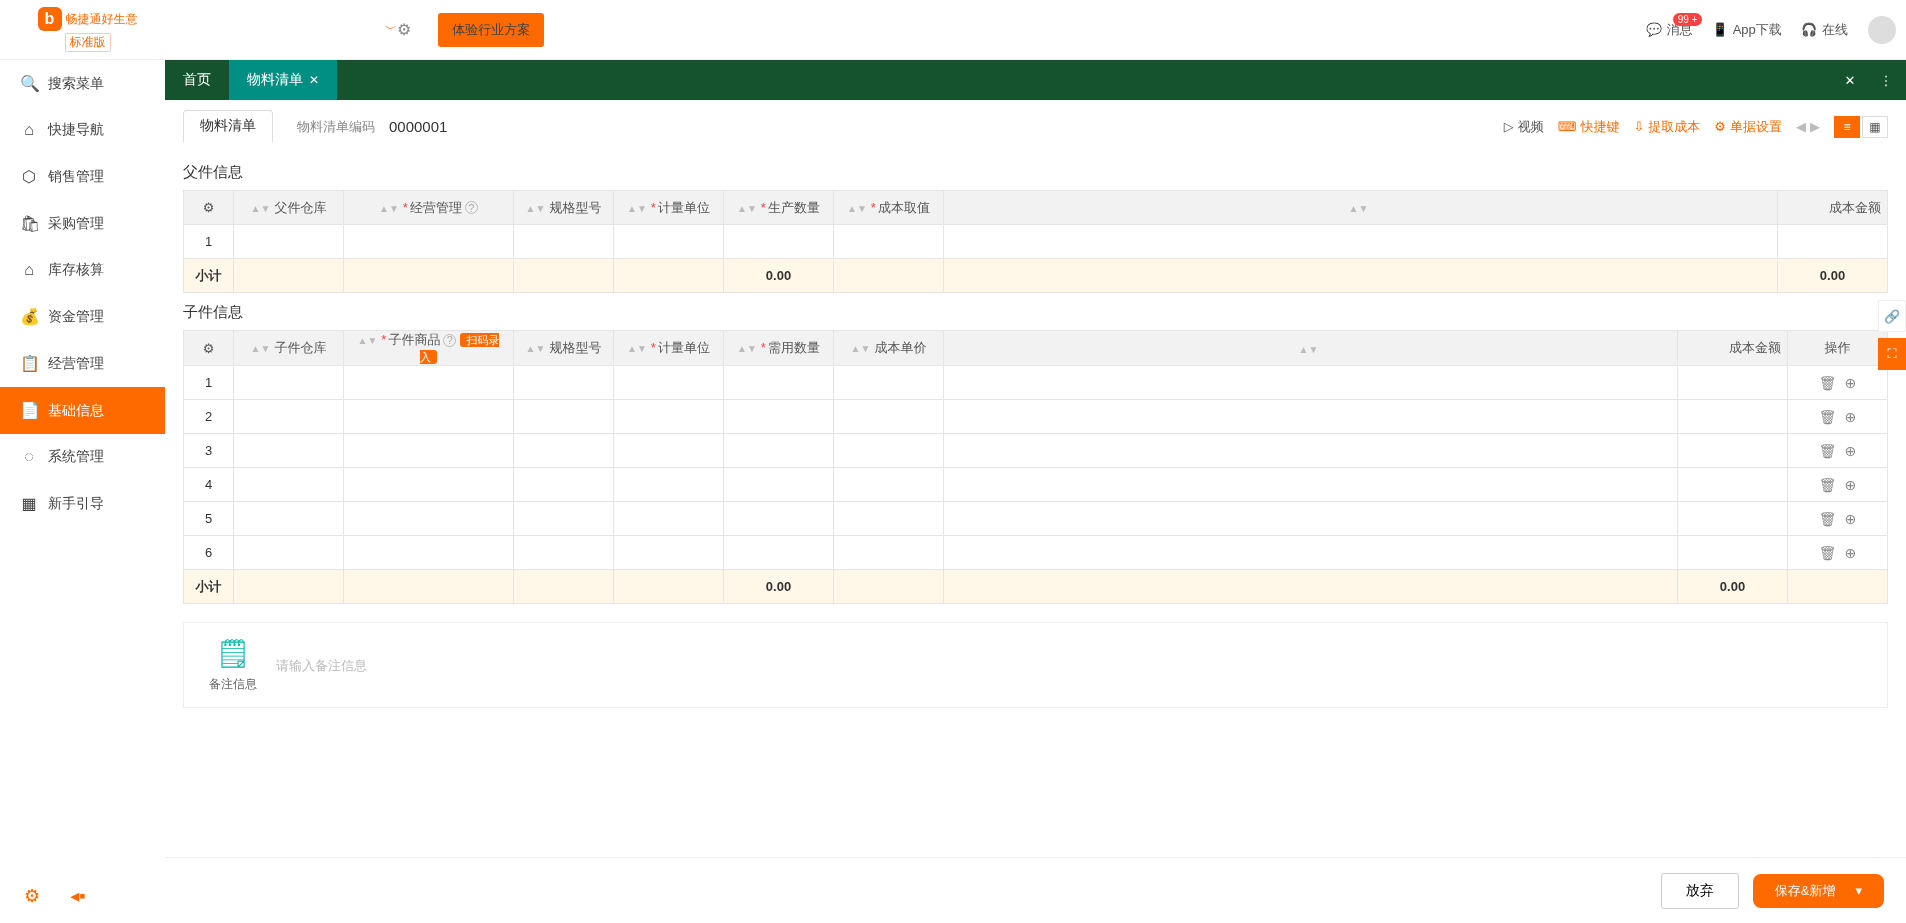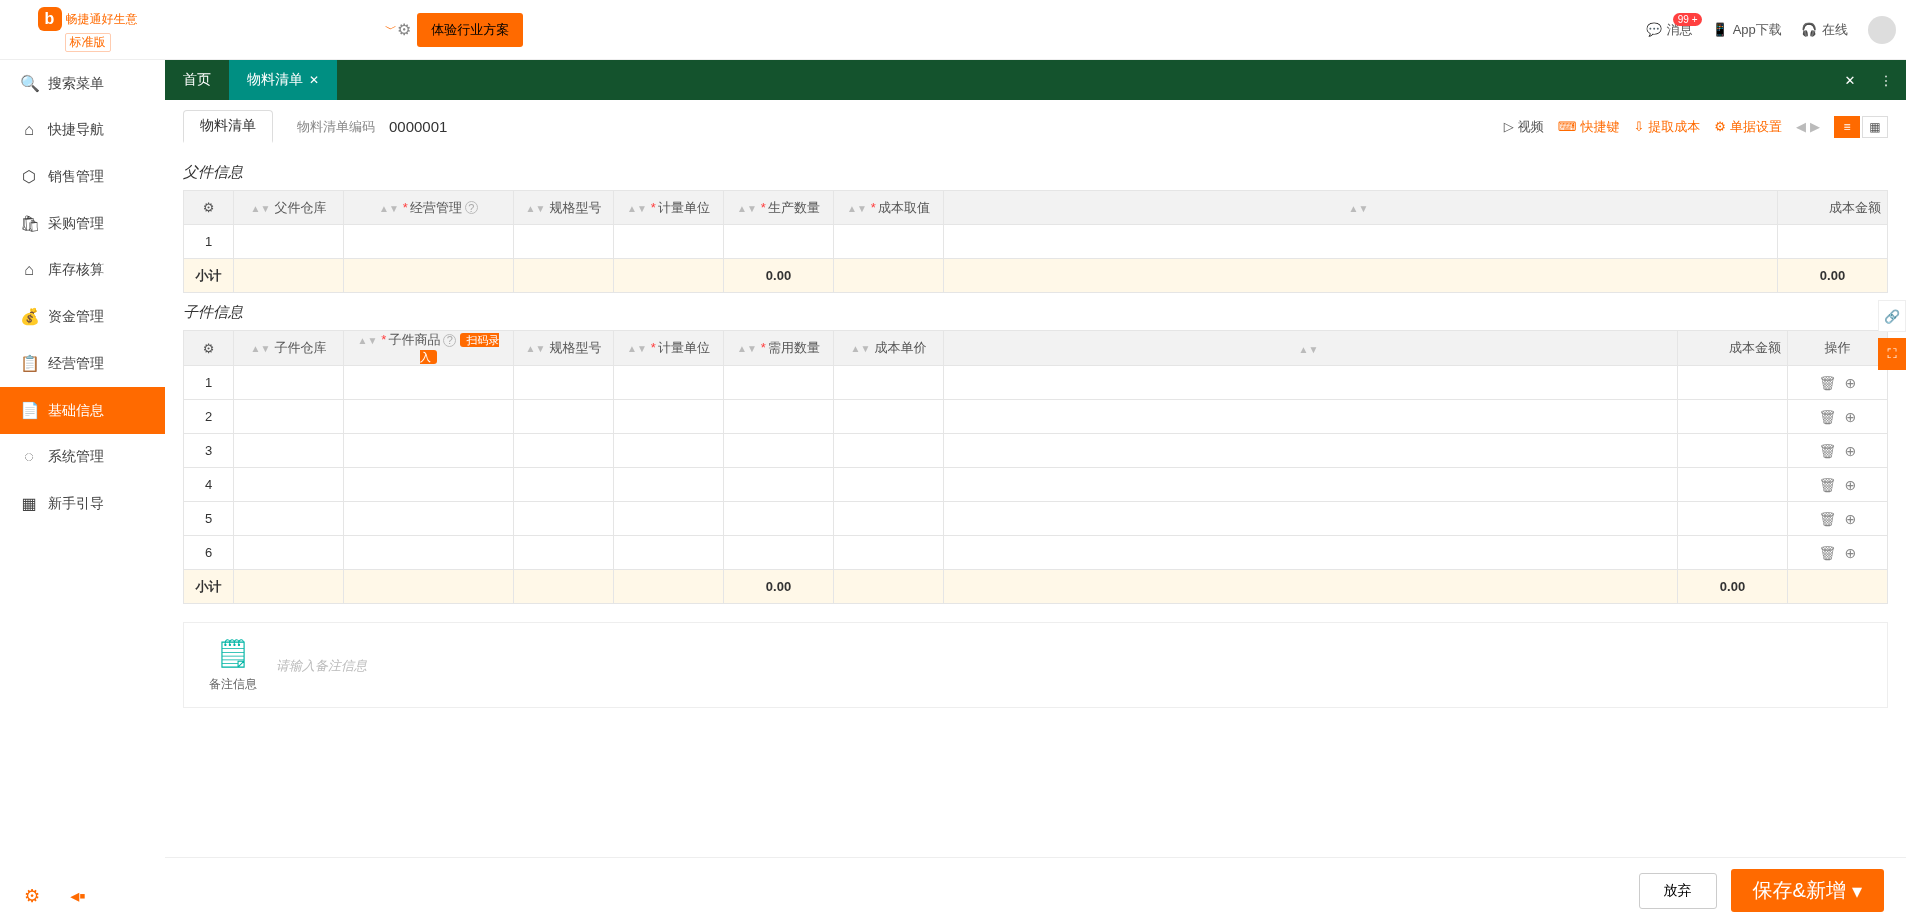--- a/index.html
+++ b/index.html
@@ -8,21 +8,21 @@
 
 .topbar { height: 60px; background: #fff; display: flex; align-items: center; padding: 0 10px; border-bottom: 1px solid #eee; }
 .logo-area { width: 155px; display: flex; flex-direction: column; align-items: center; }
 .logo-row { display: flex; align-items: center; gap: 4px; }
 .logo-mark { width: 24px; height: 24px; background: #ff6a00; border-radius: 6px; display: flex; align-items: center; justify-content: center; color: #fff; font-weight: bold; font-size: 16px; }
 .logo-text { color: #ff6a00; font-size: 12px; font-weight: 500; }
 .logo-sub { color: #ff6a00; font-size: 12px; border: 1px solid #ffccb0; padding: 0 4px; border-radius: 2px; margin-top: 2px; }
 .org-sel { margin-left: 30px; display: flex; align-items: center; gap: 10px; color: #888; }
 .chev-dn { color: #ff6a00; font-size: 12px; }
 .gear-top { color: #888; font-size: 16px; cursor: pointer; }
-.exp-btn { margin-left: 6px; background: #ff6a00; color: #000000; border: none; padding: 8px 14px; border-radius: 3px; cursor: pointer; font-size: 13px; }
+.exp-btn { margin-left: 27px; background: #ff6a00; color: #404040; border: none; padding: 8px 14px; border-radius: 3px; cursor: pointer; font-size: 13px; }
 .top-right { margin-left: auto; display: flex; align-items: center; gap: 20px; color: #555; }
 .tr-item { display: flex; align-items: center; gap: 4px; cursor: pointer; position: relative; }
 .badge-99 { position: absolute; top: -8px; right: -10px; background: #ff4040; color: #fff; font-size: 10px; padding: 1px 5px; border-radius: 8px; }
 .avatar { width: 28px; height: 28px; border-radius: 50%; background: #ddd; }
 
 
 .layout { display: flex; height: calc(100vh - 60px); }
 .sidebar { width: 165px; background: #fff; display: flex; flex-direction: column; }
 .side-item { display: flex; align-items: center; gap: 10px; padding: 14px 20px; color: #444; cursor: pointer; font-size: 14px; }
 .side-item.active { background: #ff6a00; color: #fff; }
@@ -46,21 +46,21 @@
 .ph-right { margin-left: auto; display: flex; align-items: center; gap: 14px; color: #555; font-size: 13px; }
 .ph-link { display: flex; align-items: center; gap: 4px; cursor: pointer; }
 .ph-link.orange { color: #ff6a00; }
 .ph-nav { display: flex; gap: 4px; color: #bbb; }
 .view-tog { display: flex; gap: 2px; }
 .vt-btn { width: 26px; height: 22px; border: 1px solid #ddd; display: flex; align-items: center; justify-content: center; cursor: pointer; font-size: 12px; }
 .vt-btn.active { background: #ff6a00; color: #fff; border-color: #ff6a00; }
 
 
 .content { flex: 1; overflow: auto; padding: 0 18px 14px; background: #fff; }
-.sect-title { font-size: 15px; padding: 10px 0 8px; font-style: italic; }
+.sect-title { font-size: 15px; padding: 10px 0 8px; }
 
 
 table.grid { width: 100%; border-collapse: collapse; table-layout: fixed; }
 .grid th, .grid td { border: 1px solid #e5e5e5; height: 34px; font-size: 13px; text-align: center; padding: 0 6px; }
 .grid th { background: #f2f2f2; font-weight: normal; color: #555; position: relative; }
 .req { color: #ff4040; margin-right: 2px; }
 .sort-ic { color: #bbb; font-size: 10px; margin-right: 4px; display: inline-flex; flex-direction: column; line-height: 6px; }
 .gear-cell { color: #888; }
 .scan-badge { background: #ff6a00; color: #fff; padding: 1px 6px; border-radius: 3px; font-size: 11px; margin-left: 4px; }
 .info-ic { color: #aaa; font-size: 11px; border: 1px solid #bbb; border-radius: 50%; width: 13px; height: 13px; display: inline-flex; align-items: center; justify-content: center; margin-left: 3px; }
@@ -77,27 +77,27 @@
 .col-cost { width: 110px; }
 .col-flex { }
 .col-amt { width: 110px; }
 .col-op { width: 100px; }
 
 
 .remark-box { border: 1px solid #eee; margin-top: 18px; display: flex; padding: 14px; background: #fff; }
 .remark-left { width: 70px; display: flex; flex-direction: column; align-items: center; gap: 6px; }
 .remark-ic { color: #00b5a5; font-size: 28px; }
 .remark-lab { font-size: 12px; color: #666; }
-.remark-input { flex: 1; border: none; outline: none; font-size: 13px; padding: 8px; color: #333; font-style: italic; }
+.remark-input { flex: 1; border: none; outline: none; font-size: 13px; padding: 8px; color: #333; }
 .remark-input::placeholder { color: #bbb; }
 
 
 .footer { height: 66px; background: #fff; border-top: 1px solid #eee; display: flex; align-items: center; justify-content: flex-end; gap: 14px; padding: 0 22px; }
 .btn-sec { border: 1px solid #ccc; background: #fff; padding: 8px 24px; border-radius: 3px; cursor: pointer; font-size: 14px; }
-.btn-pri { background: #ff6a00; color: #fff; border: none; padding: 8px 22px; border-radius: 3px; cursor: pointer; font-size: 20px; display: flex; align-items: center; gap: 6px; }
+.btn-pri { background: #ff6a00; color: #fff; border: none; padding: 8px 22px; border-radius: 8px; cursor: pointer; font-size: 13px; display: flex; align-items: center; gap: 20px; }
 
 
 .float-r { position: absolute; right: 0; top: 240px; display: flex; flex-direction: column; gap: 6px; }
 .fr-btn { width: 28px; height: 32px; background: #fff; border: 1px solid #eee; display: flex; align-items: center; justify-content: center; color: #888; cursor: pointer; }
 .fr-btn.orange { background: #ff6a00; color: #fff; border-color: #ff6a00; }
 </style>
 </head>
 <body>
 
 <div class="topbar">

